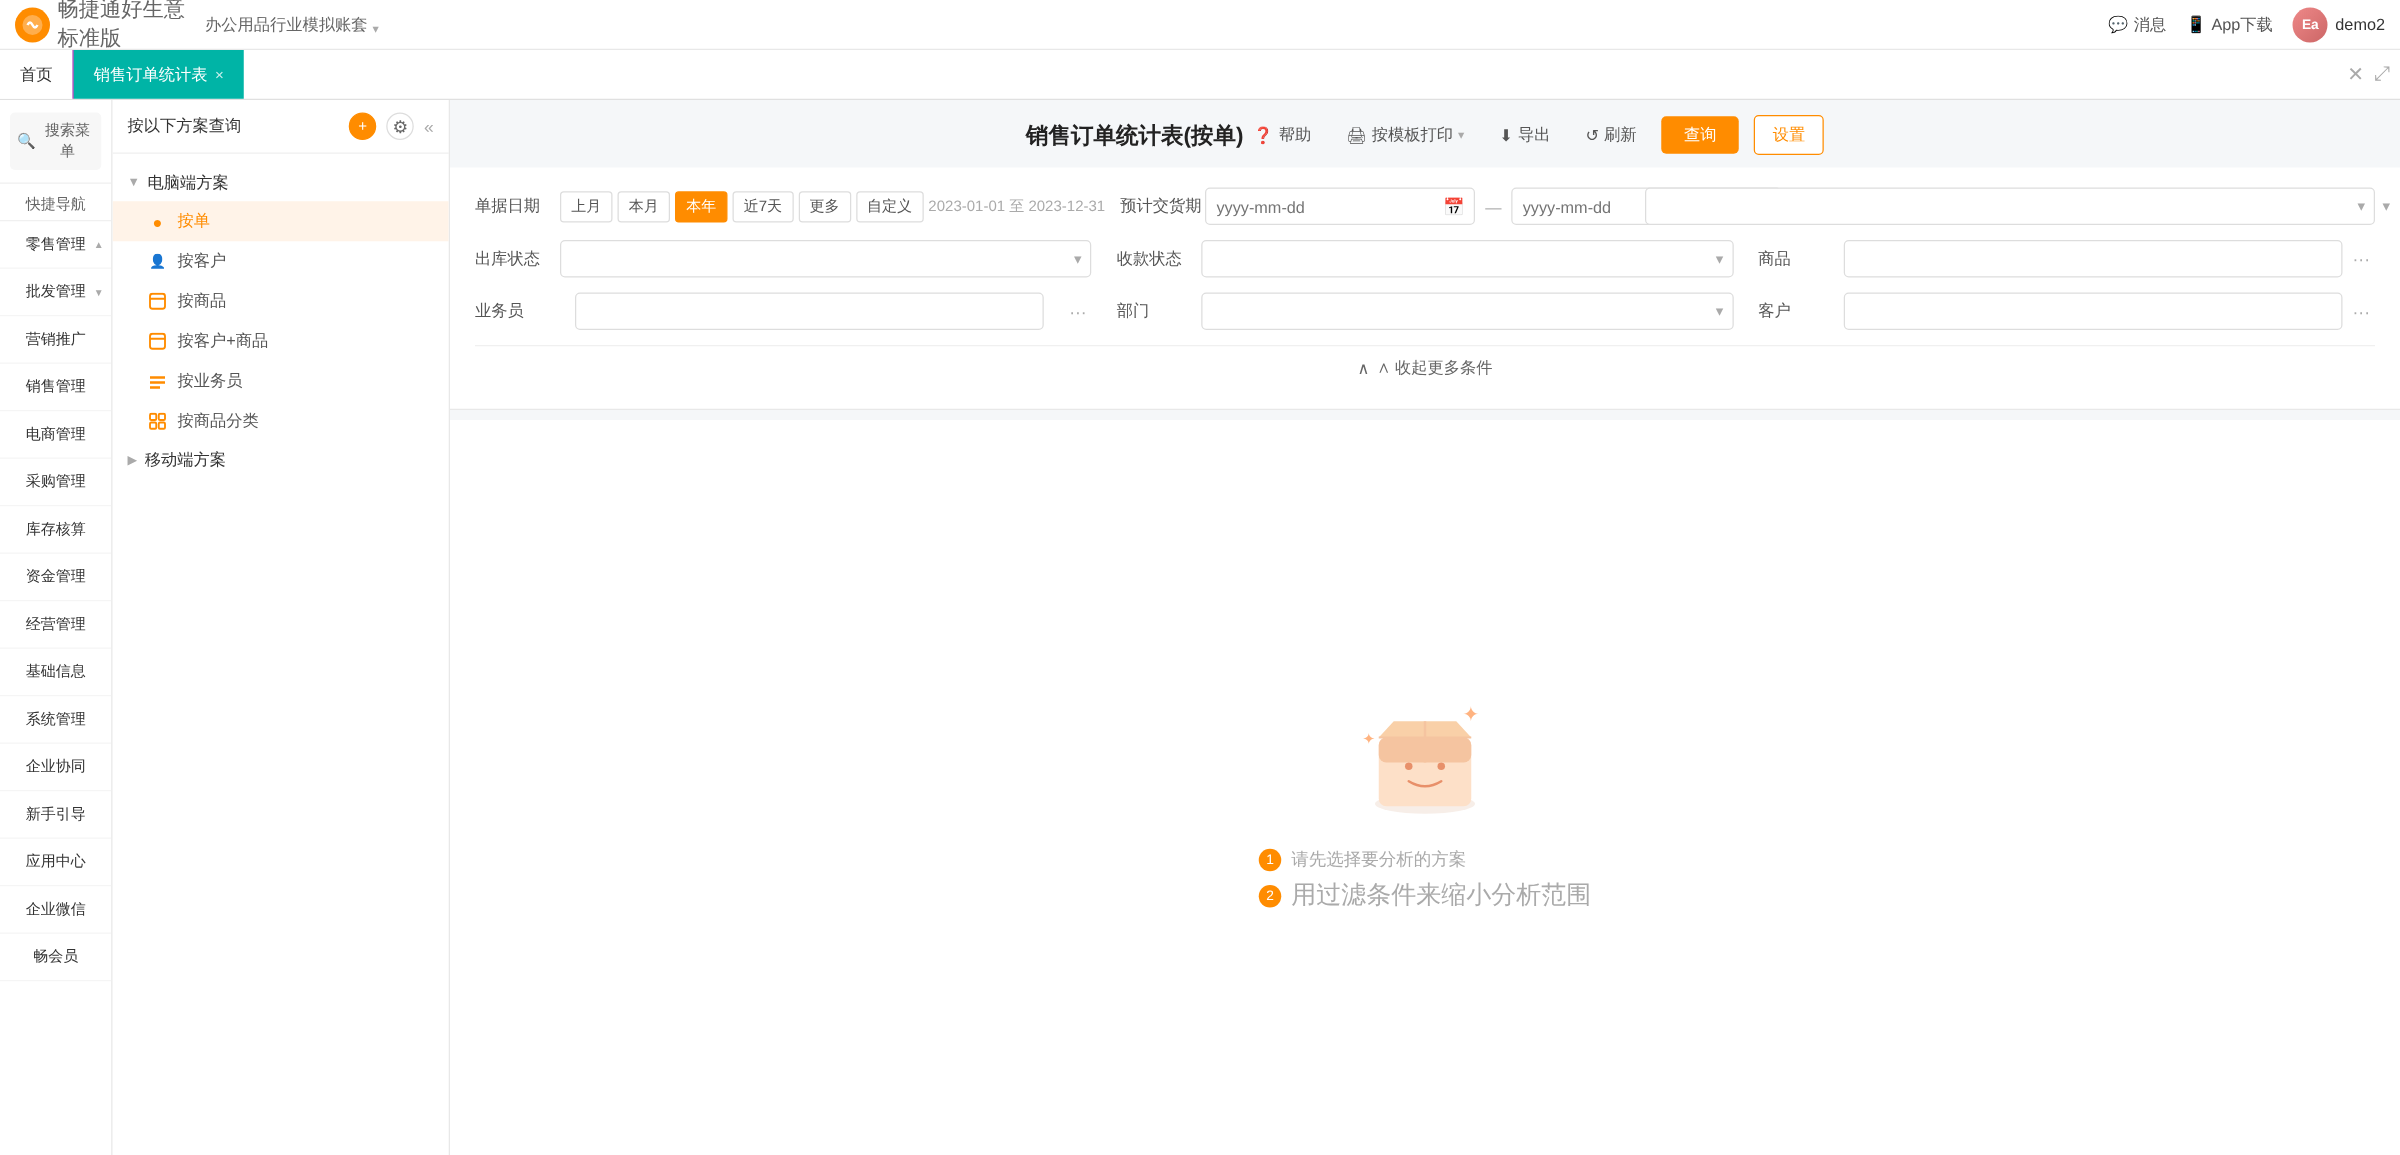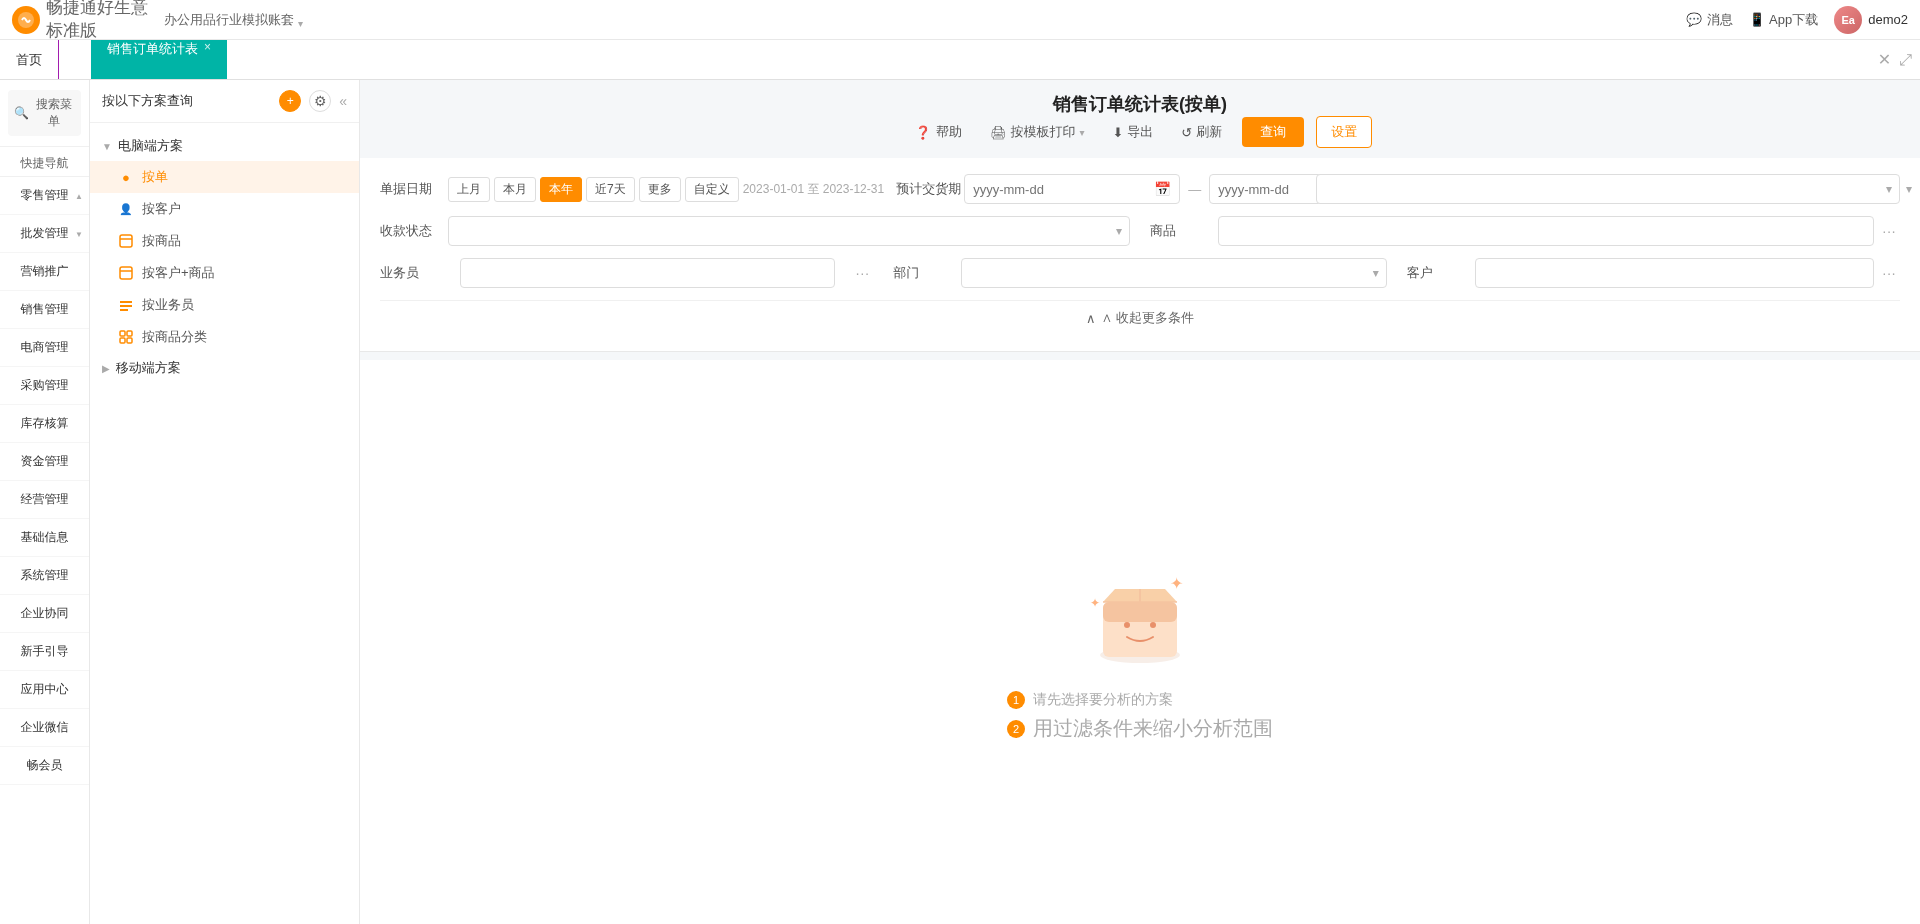--- a/index.html
+++ b/index.html
@@ -13,21 +13,21 @@
     .logo-text { font-size: 17px; color: #666; line-height: 1.3; }
     .page-selector { display: flex; align-items: flex-end; gap: 4px; color: #666; font-size: 13px; cursor: pointer; padding: 4px 8px; border-radius: 4px; }
     .topbar-right { display: flex; align-items: center; gap: 16px; }
     .topbar-icon-btn { display: flex; align-items: center; gap: 4px; color: #555; font-size: 13px; cursor: pointer; }
     .user-avatar { width: 28px; height: 28px; border-radius: 50%; background: linear-gradient(135deg, #e88, #c66); display: flex; align-items: center; justify-content: center; color: white; font-size: 11px; font-weight: bold; }
     .user-name { font-size: 13px; color: #333; cursor: pointer; }
 
     
     .tabbar { height: 40px; background: #fff; display: flex; align-items: center; padding: 0; border-bottom: 1px solid #e0e0e0; flex-shrink: 0; }
     .tab-home { padding: 0 16px; height: 100%; display: flex; align-items: center; background: #fff; color: #333; font-size: 13px; cursor: pointer; border-right: 1px solid #a21caf; }
-    .tab-active { padding: 0 16px; height: 100%; display: flex; align-items: flex-start; background: #00b4a6; color: white; font-size: 13px; gap: 6px; cursor: pointer; margin-left: 32px; }
+    .tab-active { padding: 0 16px; height: 100%; display: flex; align-items: center; background: #00b4a6; color: white; font-size: 13px; gap: 6px; cursor: pointer; }
     .tab-close { color: white; cursor: pointer; font-size: 12px; opacity: 0.8; }
     .tab-spacer { flex: 1; }
     .tab-window-btns { display: flex; align-items: center; padding: 0 8px; gap: 8px; }
     .tab-window-btn { color: #aaa; cursor: pointer; font-size: 16px; }
 
     
     .main-layout { display: flex; flex: 1; overflow: hidden; }
 
     
     .sidebar { width: 90px; background: #fff; border-right: 1px solid #e8e8e8; display: flex; flex-direction: column; flex-shrink: 0; overflow-y: auto; }
@@ -56,21 +56,21 @@
     .scheme-group-arrow { color: #aaa; font-size: 10px; }
 
     .scheme-item { padding: 7px 12px 7px 28px; cursor: pointer; color: #555; font-size: 13px; display: flex; align-items: center; gap: 8px; border-radius: 0; }
     .scheme-item.active { background: #fff3e8; color: #ff8c00; font-weight: 500; }
     .scheme-item-icon { width: 16px; height: 16px; display: flex; align-items: center; justify-content: center; font-size: 13px; color: #ff8c00; }
 
     
     .right-panel { flex: 1; display: flex; flex-direction: column; overflow: hidden; background: #f5f7f9; }
 
     
-    .page-titlebar { padding: 12px 20px 10px; background: #f5f7f9; display: flex; align-items: center; justify-content: center; flex-direction: column; }
+    .page-titlebar { padding: 12px 20px 10px; background: #f5f7f9; display: flex; align-items: center; justify-content: center; }
     .page-title { font-size: 18px; font-weight: 600; color: #222; }
     .page-toolbar { display: flex; align-items: center; gap: 12px; }
     .toolbar-btn { display: flex; align-items: center; gap: 4px; color: #555; font-size: 13px; cursor: pointer; padding: 4px 8px; }
     .toolbar-btn-primary { background: #ff8c00; color: white; border: none; padding: 6px 18px; border-radius: 4px; cursor: pointer; font-size: 13px; font-weight: 500; }
     .toolbar-btn-secondary { background: #fff; color: #ff8c00; border: 1px solid #ff8c00; padding: 6px 14px; border-radius: 4px; cursor: pointer; font-size: 13px; }
 
     
     .filter-area { background: #fff; margin: 0 0 0 0; padding: 16px 20px; border-bottom: 1px solid #e8e8e8; }
     .filter-row { display: flex; align-items: center; gap: 0; margin-bottom: 12px; }
     .filter-row:last-child { margin-bottom: 0; }
@@ -330,20 +330,28 @@
               <select class="filter-select">
                 <option value=""></option>
               </select>
             </div>
             <span style="position:absolute;right:8px;color:#aaa;font-size:12px;pointer-events:none;">▾</span>
           </div>
         </div>
 
         <div class="filter-row">
           <div class="filter-field" style="flex:1;margin-right:20px;">
+            <span class="filter-label">出库状态</span>
+            <div class="filter-select-wrapper" style="flex:1;">
+              <select class="filter-select">
+                <option value=""></option>
+              </select>
+            </div>
+          </div>
+          <div class="filter-field" style="flex:1;margin-right:20px;">
             <span class="filter-label">收款状态</span>
             <div class="filter-select-wrapper" style="flex:1;">
               <select class="filter-select">
                 <option value=""></option>
               </select>
             </div>
           </div>
           <div class="filter-field" style="flex:1;">
             <span class="filter-label">商品</span>
             <input type="text" class="filter-input" style="flex: 1 1 0%;">

